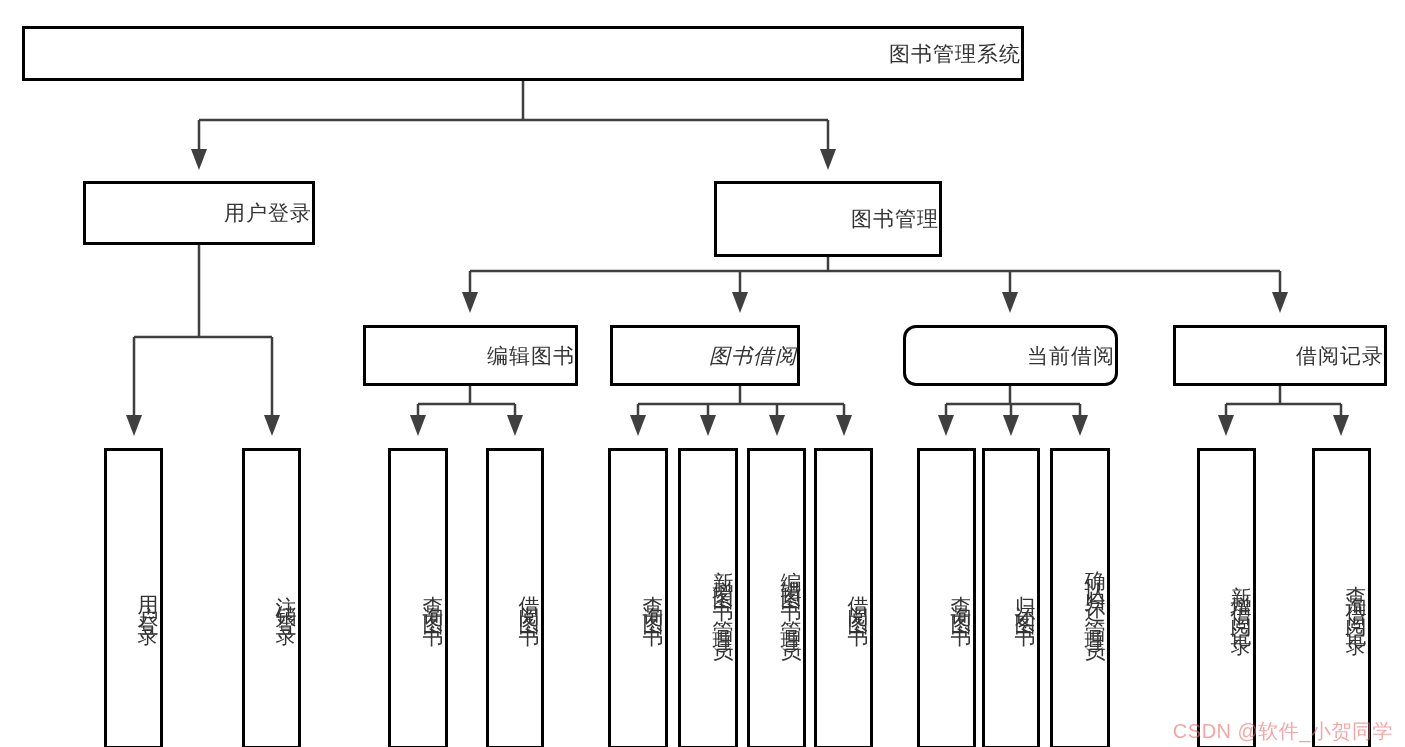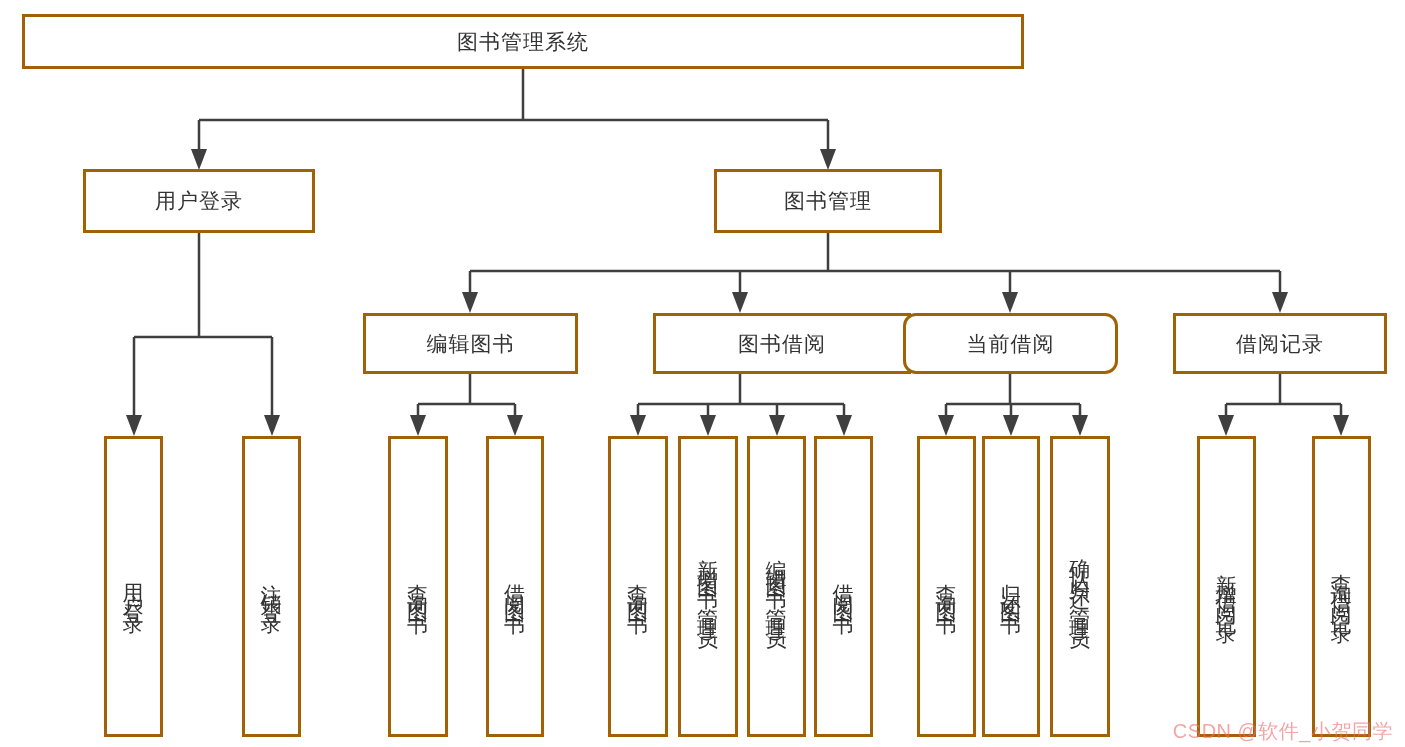--- a/index.html
+++ b/index.html
@@ -20,29 +20,30 @@
   }
   svg.connectors {
     position: absolute;
     left: 0;
     top: 0;
     pointer-events: none;
   }
   .node {
     position: absolute;
     box-sizing: border-box;
-    border: 3px solid #a16207;
+    border: 3px solid #000000;
     background: #ffffff;
     display: flex;
     align-items: center;
-    justify-content: center;
+    justify-content: flex-end;
     color: #333333;
     font-size: 21px;
     letter-spacing: 1px;
     z-index: 2;
+    margin-top: 12px;
   }
   .node.leaf {
     top: 436px;
     height: 301px;
   }
   .node.leaf .vtext {
     writing-mode: vertical-rl;
     text-orientation: mixed;
     letter-spacing: 10px;
     line-height: 1.1;
@@ -127,28 +128,28 @@
     </g>
   </svg>
 
   <div class="node" style="left:22px; top:14px; width:1002px; height:55px;">
     <span>图书管理系统</span>
   </div>
 
   <div class="node" style="left:83px; top:169px; width:232px; height:64px;">
     <span>用户登录</span>
   </div>
-  <div class="node" style="left:714px; top:169px; width:228px; height:64px;">
+  <div class="node" style="left:714px; top:169px; width:228px; height:76px;">
     <span>图书管理</span>
   </div>
 
   <div class="node" style="left:363px; top:313px; width:215px; height:61px;">
     <span>编辑图书</span>
   </div>
-  <div class="node" style="left:653px; top:313px; width:258px; height:61px;">
+  <div class="node" style="left:610px; top:313px; width:190px; height:61px;font-style:italic;">
     <span>图书借阅</span>
   </div>
   <div class="node" style="left:903px; top:313px; width:215px; height:61px;border-radius:13px;">
     <span>当前借阅</span>
   </div>
   <div class="node" style="left:1173px; top:313px; width:214px; height:61px;">
     <span>借阅记录</span>
   </div>
 
   <div class="node leaf" style="left:104px; width:59px;">

